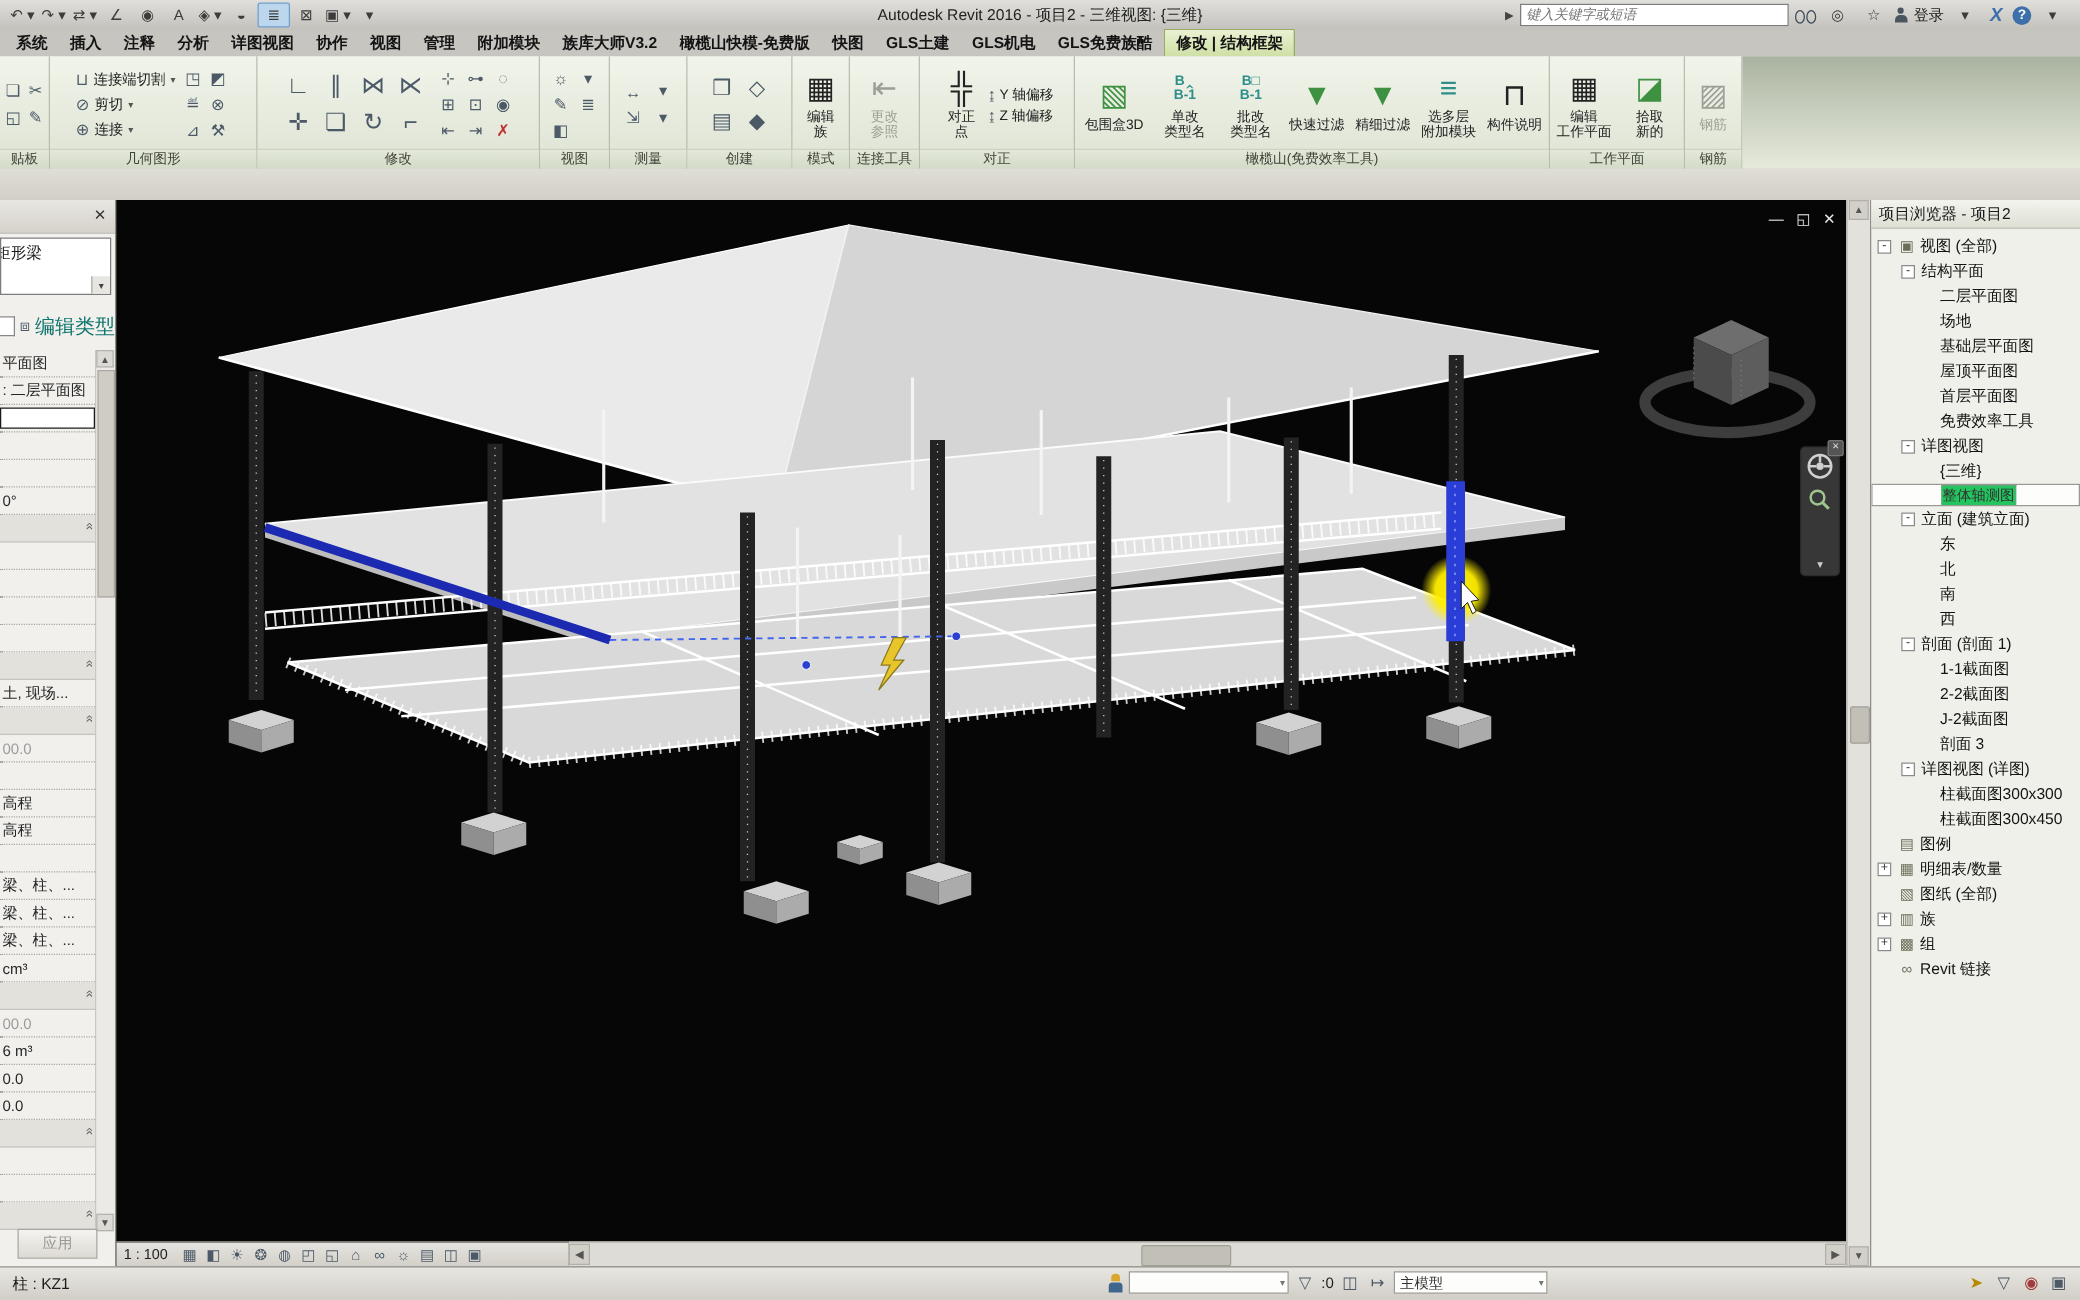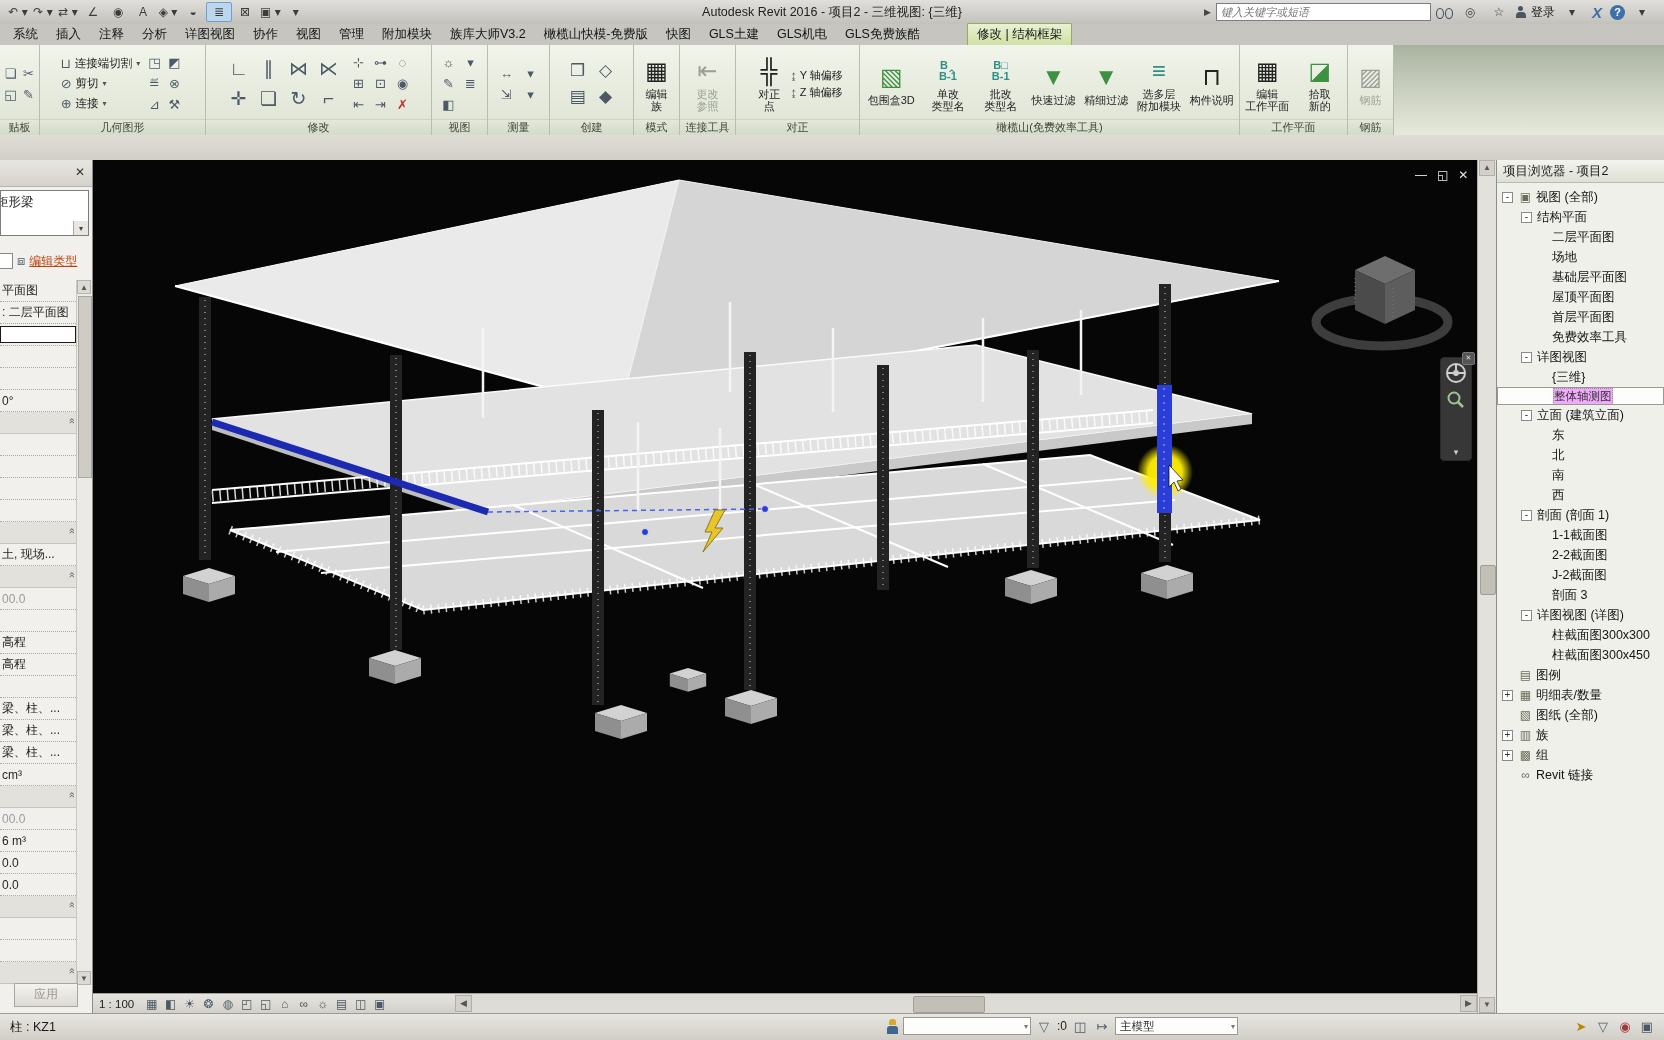--- a/index.html
+++ b/index.html
@@ -26,23 +26,23 @@
   .binoc i{display:block;width:6px;height:9px;border:1.5px solid #3e4a56;border-radius:50%;}
   .personic{display:inline-block;width:10px;height:12px;position:relative;}
   .personic:before{content:"";position:absolute;left:2.5px;top:0;width:5px;height:5px;border-radius:50%;background:#4a5560;}
   .personic:after{content:"";position:absolute;left:0;bottom:0;width:10px;height:6px;border-radius:4px 4px 0 0;background:#4a5560;}
   .xlogo{font-weight:bold;font-style:italic;color:#3d6fa8;font-size:15px;padding:0 3px;}
   .helpic{display:inline-flex;width:15px;height:15px;border-radius:50%;background:#3d6fa8;color:#fff;
      align-items:center;justify-content:center;font-size:11px;font-weight:bold;}
 
   
   #tabsrow{position:absolute;left:0;top:24px;width:1664px;height:21px;background:#c6c5c0;
-     display:flex;align-items:flex-end;padding-left:4px;box-sizing:border-box;}
+     display:flex;align-items:flex-end;padding-left:4px;box-sizing:border-box;font-weight:bold;}
   .tab{padding:0 9px;height:21px;line-height:21px;font-size:12.5px;color:#141414;white-space:nowrap;}
-  .tab.active{background:linear-gradient(#e9f1d3,#cfe0a5);border:1px solid #94ad62;border-bottom:none;border-radius:2px 2px 0 0;margin-left:38px;}
+  .tab.active{background:linear-gradient(#e9f1d3,#cfe0a5);border:1px solid #94ad62;border-bottom:none;border-radius:2px 2px 0 0;}
 
   
   #ribbon{position:absolute;left:0;top:45px;width:1664px;height:90px;
      background:linear-gradient(#f1f4ea,#dde3d3);border-bottom:1px solid #a9ada0;
      display:flex;align-items:stretch;}
   .panel{display:flex;flex-direction:column;border-right:1px solid #b9bdaf;box-sizing:border-box;flex:none;}
   .pbody{flex:1;display:flex;align-items:center;justify-content:center;gap:4px;padding:3px 3px 0 3px;}
   .plabel{height:15px;line-height:14px;text-align:center;font-size:11px;color:#3f4438;
      background:linear-gradient(#e3e8d9,#d4dbc8);border-top:1px solid #cdd3c2;white-space:nowrap;overflow:hidden;}
   .btn-lg{width:50px;display:flex;flex-direction:column;align-items:center;justify-content:flex-start;
@@ -74,21 +74,21 @@
      border-right:1px solid #8e8d89;box-sizing:border-box;overflow:hidden;}
   .props-head{height:26px;background:linear-gradient(#e8e6e1,#d5d2cb);border-bottom:1px solid #b7b5af;position:relative;}
   .props-close{position:absolute;right:7px;top:5px;font-size:12px;color:#333;line-height:14px;}
   .type-sel{position:relative;margin:3px 3px 13px 0;height:44px;background:#fff;border:1px solid #7c7c7c;}
   .type-sel .tname{display:block;margin:3px 0 0 0;text-indent:-5px;font-size:12.5px;white-space:nowrap;overflow:hidden;}
   .type-sel .dd{position:absolute;right:0;bottom:0;width:14px;height:14px;border-left:1px solid #aaa;
      font-size:8px;display:flex;align-items:center;justify-content:center;color:#444;background:#e8e6e1;}
   .etype-row{display:flex;align-items:center;gap:4px;height:24px;margin-top:8px;}
   .mini-box{width:12px;height:14px;background:#fff;border:1px solid #888;border-left:none;}
   .etype-ic{font-size:13px;color:#4c5a68;}
-  .etype-label{font-size:12px;color:#c2410c;white-space:nowrap;text-decoration:underline;}
+  .etype-label{font-size:16px;color:#0f766e;white-space:nowrap;}
   #prop-rows{position:absolute;left:0;top:120px;width:78px;}
   .prow{height:22px;box-sizing:border-box;border-bottom:1px dotted #a8a8a8;display:flex;align-items:center;
      font-size:12px;color:#262626;padding-left:2px;position:relative;overflow:hidden;white-space:nowrap;}
   .prow[data-k="header"]{background:#e3e1dc;border-bottom:1px solid #c6c4bf;}
   .prow[data-k="header"]:after{content:"»";position:absolute;right:4px;top:3px;color:#666;
      transform:rotate(-90deg);font-size:11px;}
   .prow[data-k="dim"]{color:#9b9b9b;}
   .prow[data-k="input"]:before{content:"";position:absolute;left:0;right:2px;top:2px;bottom:2px;
      border:1px solid #1a1a1a;background:#fff;}
   .pscroll{position:absolute;right:0;top:120px;width:15px;height:705px;background:#eceae6;border-left:1px solid #c9c7c2;}
@@ -132,21 +132,21 @@
   .trow{height:20px;display:flex;align-items:center;font-size:12.5px;color:#141414;white-space:nowrap;overflow:hidden;}
   .trow[data-lvl="0"]{padding-left:5px;}
   .trow[data-lvl="1"]{padding-left:24px;}
   .trow[data-lvl="2"]{padding-left:39px;}
   .twisty{flex:none;width:9px;height:9px;border:1px solid #8a8a8a;background:#fff;font-size:10px;line-height:7px;
      text-align:center;margin-right:5px;color:#333;}
   .twisty:empty{visibility:hidden;}
   .ticon{flex:none;width:15px;margin-right:3px;text-align:center;font-size:12px;color:#6b6f5a;}
   .ticon:empty{display:none;}
   .tlabel{overflow:hidden;text-overflow:clip;}
-  .trow.sel .tlabel{background:#f0abfc;border:1px dotted #8f8f8f;}
+  .trow.sel .tlabel{background:#22c55e;border:1px dotted #8f8f8f;}
 
   
   #statusbar{position:absolute;left:0;top:1013px;width:1664px;height:27px;
      background:linear-gradient(#e8e6e1,#d0cdc6);border-top:1px solid #9d9b94;}
   .sb-left{position:absolute;left:10px;top:5px;font-size:12.5px;color:#1a1a1a;}
   .sb-ctrl{position:absolute;top:3px;display:flex;align-items:center;gap:4px;}
   .sel{height:18px;background:#fdfdfc;border:1px solid #9a9892;display:flex;align-items:center;
      font-size:11.5px;color:#333;padding-left:4px;box-sizing:border-box;position:relative;}
   .sel .sdd{position:absolute;right:2px;font-size:8px;color:#777;}
   .sbi{display:inline-flex;align-items:center;justify-content:center;width:18px;height:18px;font-size:13px;color:#4c5a68;}

